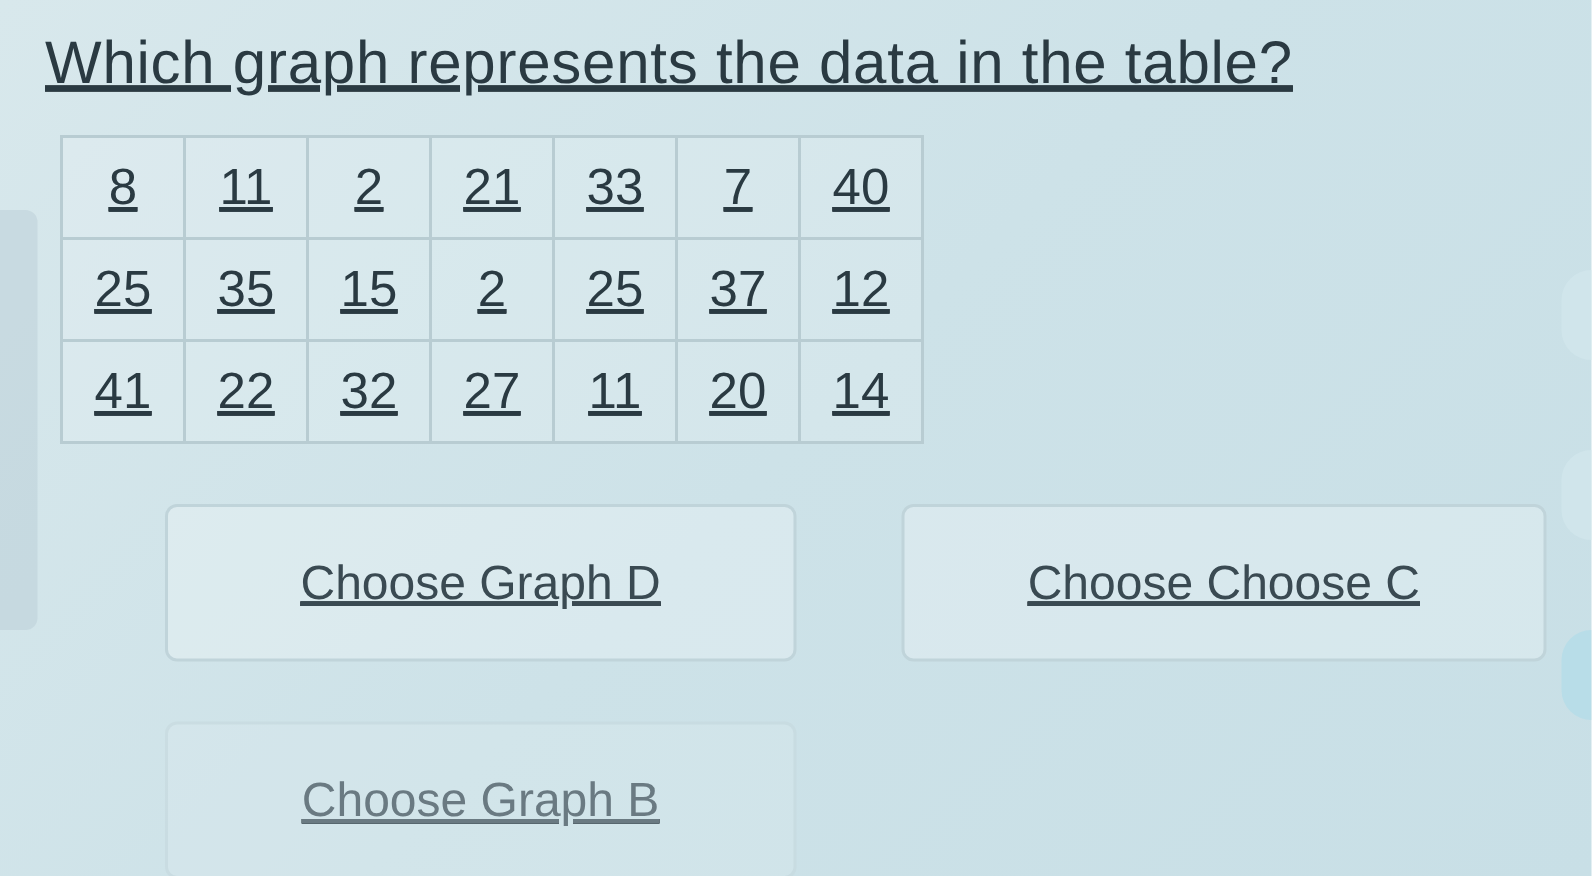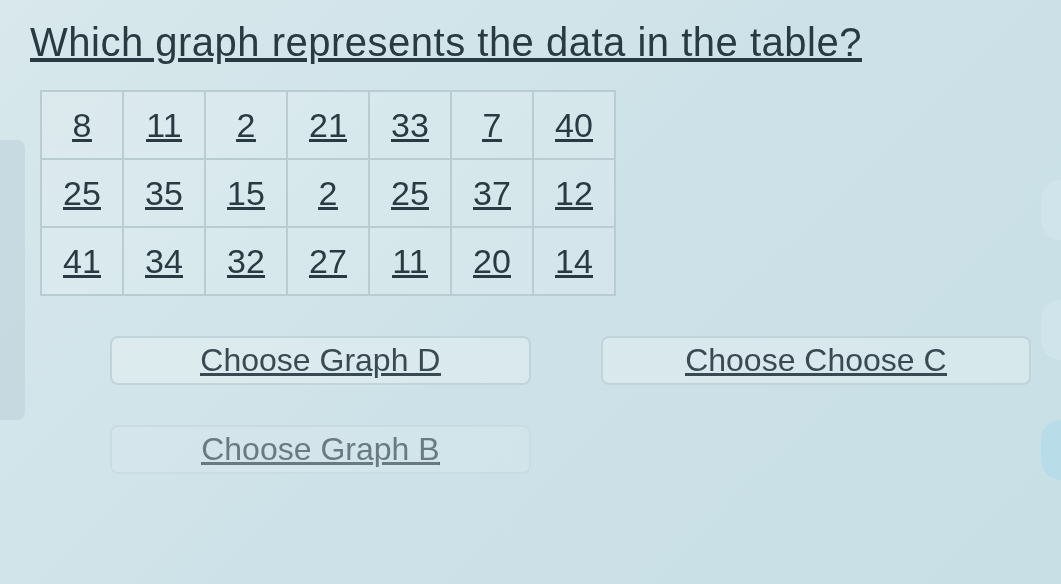--- a/index.html
+++ b/index.html
@@ -44,21 +44,21 @@
       display: grid;
       grid-template-columns: auto auto;
       gap: 40px 70px;
       margin-left: 80px;
       margin-top: 30px;
     }
     .option-button {
       background: rgba(255,255,255,0.25);
       border: 2px solid #c0d4da;
       border-radius: 8px;
-      padding: 4px 32px;
+      padding: 32px 32px;
       font-size: 32px;
       font-weight: 400;
       color: #3a4a52;
       cursor: pointer;
       text-align: center;
       min-width: 320px;
     }
     .option-button.faded {
       background: rgba(255,255,255,0.1);
       border-color: rgba(192,212,218,0.5);
@@ -109,21 +109,21 @@
     <td>25</td>
     <td>35</td>
     <td>15</td>
     <td>2</td>
     <td>25</td>
     <td>37</td>
     <td>12</td>
   </tr>
   <tr>
     <td>41</td>
-    <td>34</td>
+    <td>22</td>
     <td>32</td>
     <td>27</td>
     <td>11</td>
     <td>20</td>
     <td>14</td>
   </tr>
 </tbody>
   </table>
 
 <div class="options-container">

